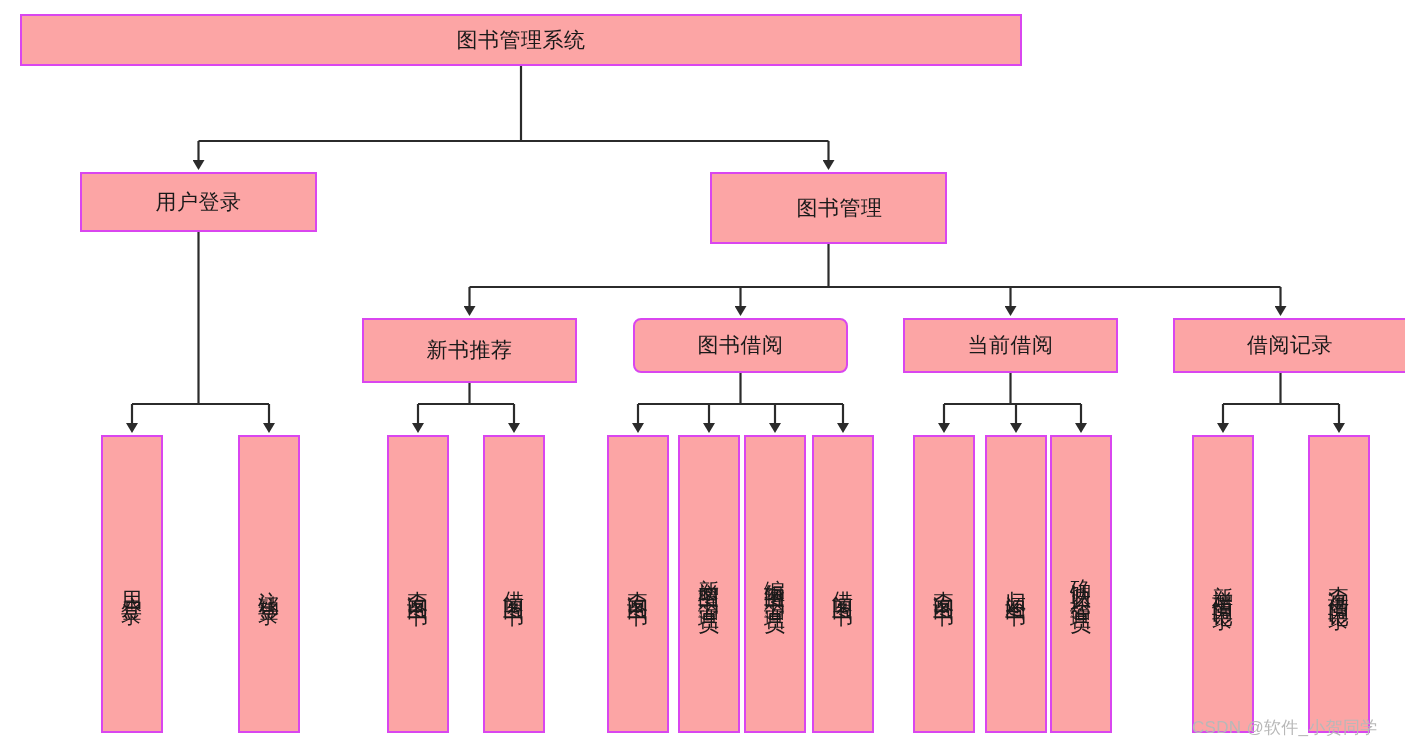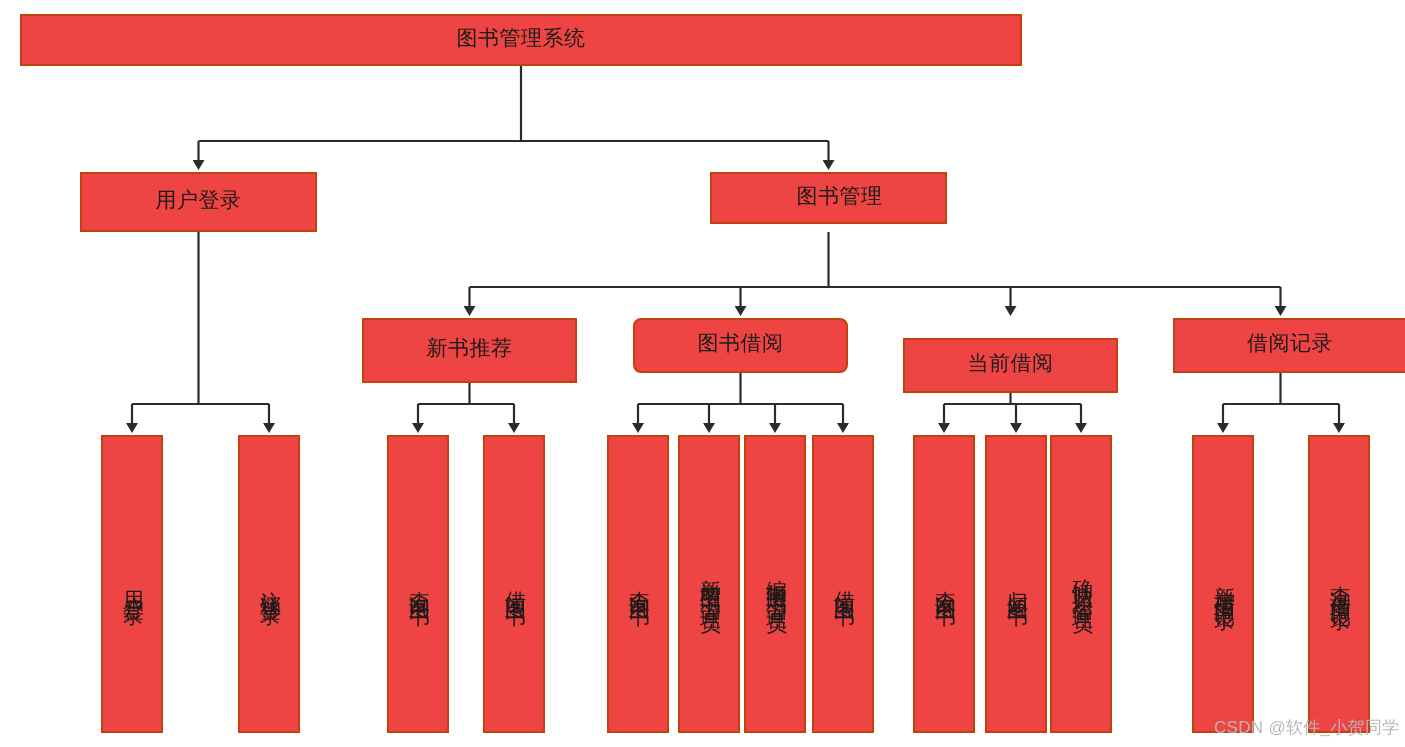--- a/index.html
+++ b/index.html
@@ -21,27 +21,26 @@
     position: absolute;
     left: 0;
     top: 0;
     width: 1405px;
     height: 747px;
     pointer-events: none;
   }
   .node {
     position: absolute;
     box-sizing: border-box;
-    background: #ef4444;
-    border: 2px solid #c2410c;
+    background: #fca5a5;
+    border: 2px solid #d946ef;
     display: flex;
     align-items: center;
     justify-content: center;
     z-index: 2;
-    font-family: Liberation Mono, monospace;
   }
   .node-label {
     color: #1a1a1a;
     font-size: 21px;
     line-height: 1.15;
     letter-spacing: 0.5px;
     white-space: nowrap;
   }
   .node.leaf {
     align-items: center;
@@ -56,21 +55,20 @@
     line-height: 1.0;
     max-height: 290px;
   }
   #watermark {
     position: absolute;
     color: #b8b8b8;
     font-size: 17px;
     white-space: nowrap;
     z-index: 5;
     letter-spacing: 0.3px;
-    margin-left: 22px;
   }
 </style>
 </head>
 <body>
 
 <div id="canvas">
 
   <svg id="edges" viewBox="0 0 1405 747" xmlns="http://www.w3.org/2000/svg">
     <defs>
       <marker id="arrow" markerWidth="10" markerHeight="12" refX="1" refY="6" orient="auto" markerUnits="userSpaceOnUse">
@@ -114,30 +112,30 @@
       </g>
   </svg>
 
   <div id="nodes">
       <div class="node" style="left: 20px; top: 14px; width: 1002px; height: 52px;">
         <span class="node-label">图书管理系统</span>
       </div>
       <div class="node" style="left: 80px; top: 172px; width: 237px; height: 60px;">
         <span class="node-label">用户登录</span>
       </div>
-      <div class="node" style="left: 710px; top: 172px; width: 237px; height: 52px; padding-left: 22px;">
+      <div class="node" style="left: 710px; top: 172px; width: 237px; height: 72px; padding-left: 22px;">
         <span class="node-label">图书管理</span>
       </div>
       <div class="node" style="left: 362px; top: 318px; width: 215px; height: 65px;">
         <span class="node-label">新书推荐</span>
       </div>
       <div class="node" style="left: 633px; top: 318px; width: 215px; height: 55px; border-radius: 8px;">
         <span class="node-label">图书借阅</span>
       </div>
-      <div class="node" style="left: 903px; top: 318px; width: 215px; height: 55px; margin-top: 20px;">
+      <div class="node" style="left: 903px; top: 318px; width: 215px; height: 55px;">
         <span class="node-label">当前借阅</span>
       </div>
       <div class="node" style="left: 1173px; top: 318px; width: 234px; height: 55px;">
         <span class="node-label">借阅记录</span>
       </div>
       <div class="node leaf" style="left: 101px; top: 435px; width: 62px; height: 298px;">
         <span class="node-label">用户登录</span>
       </div>
       <div class="node leaf" style="left: 238px; top: 435px; width: 62px; height: 298px;">
         <span class="node-label">注销登录</span>

